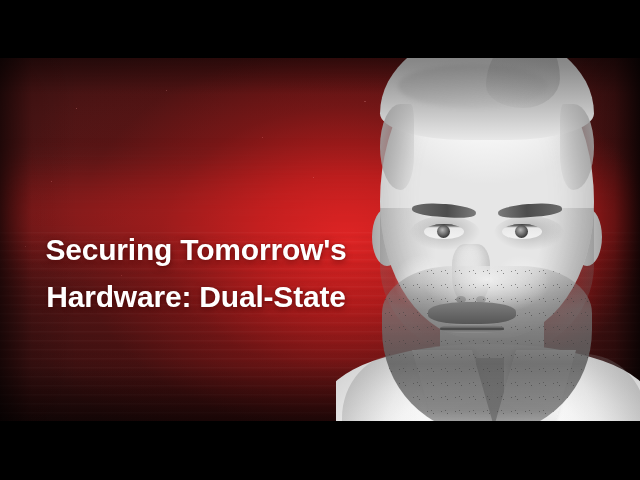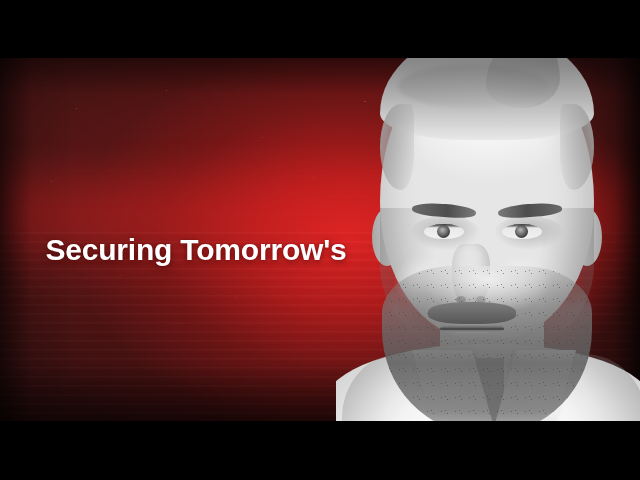--- a/index.html
+++ b/index.html
@@ -350,20 +350,21 @@
       <div class="p-layer" id="p-nostrilR"></div>
       <div class="p-layer" id="p-beard"></div>
       <div class="p-layer" id="p-beard-tex"></div>
       <div class="p-layer" id="p-moustache"></div>
       <div class="p-layer" id="p-mouth"></div>
       <div class="p-layer" id="p-mouth-line"></div>
     </div>
 
     <div id="title-block">
       <span class="tline">Securing Tomorrow's</span>
+      <span class="tline">Hardware: Dual-State</span>
     </div>
 
   </div>
 
   <div class="bar" id="bar-top"></div>
   <div class="bar" id="bar-bottom"></div>
 
 </div>
 
 </body></html>

